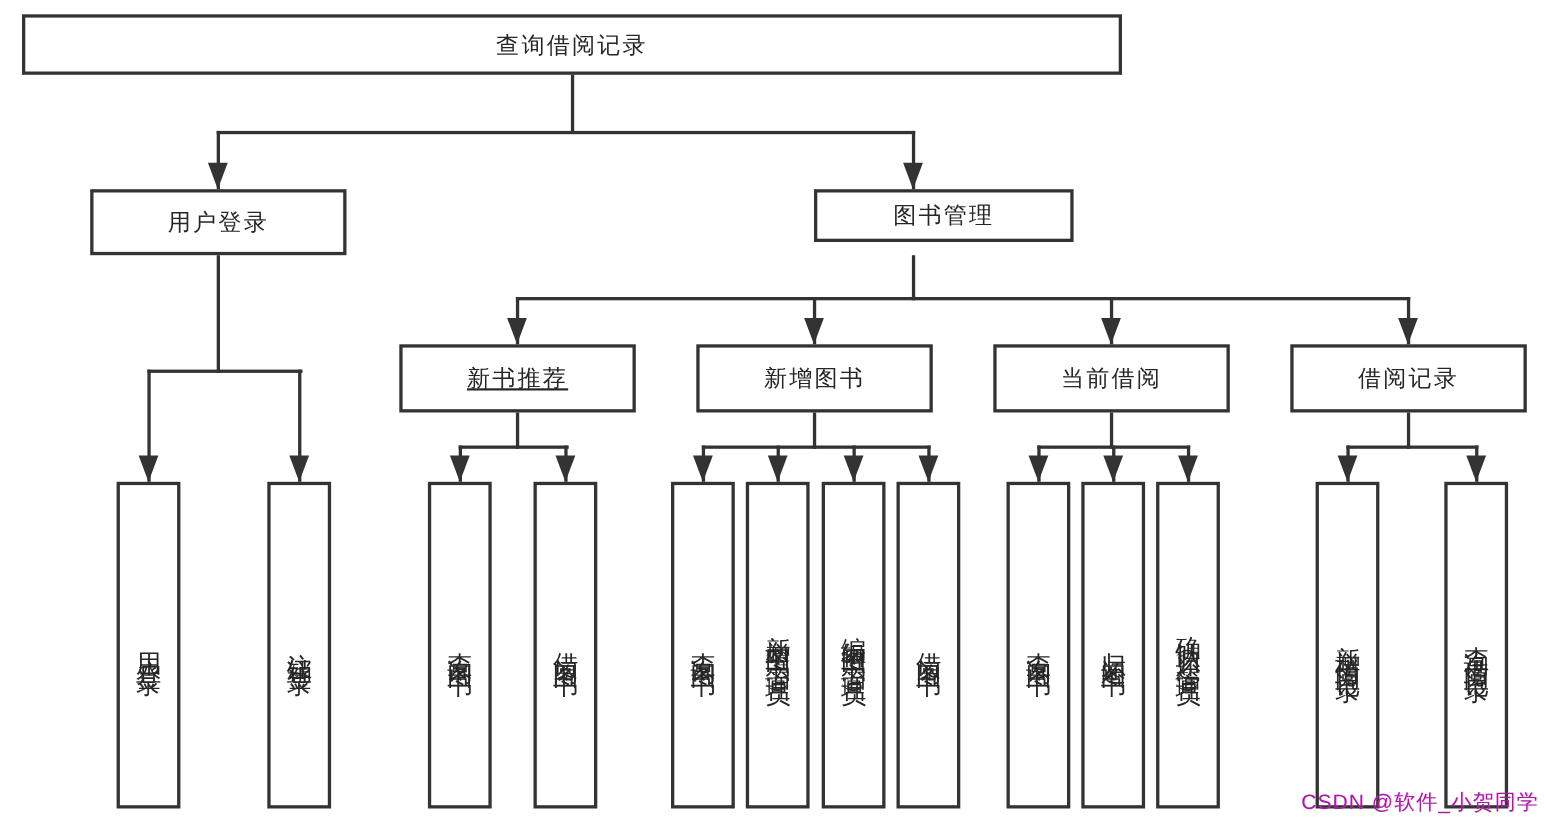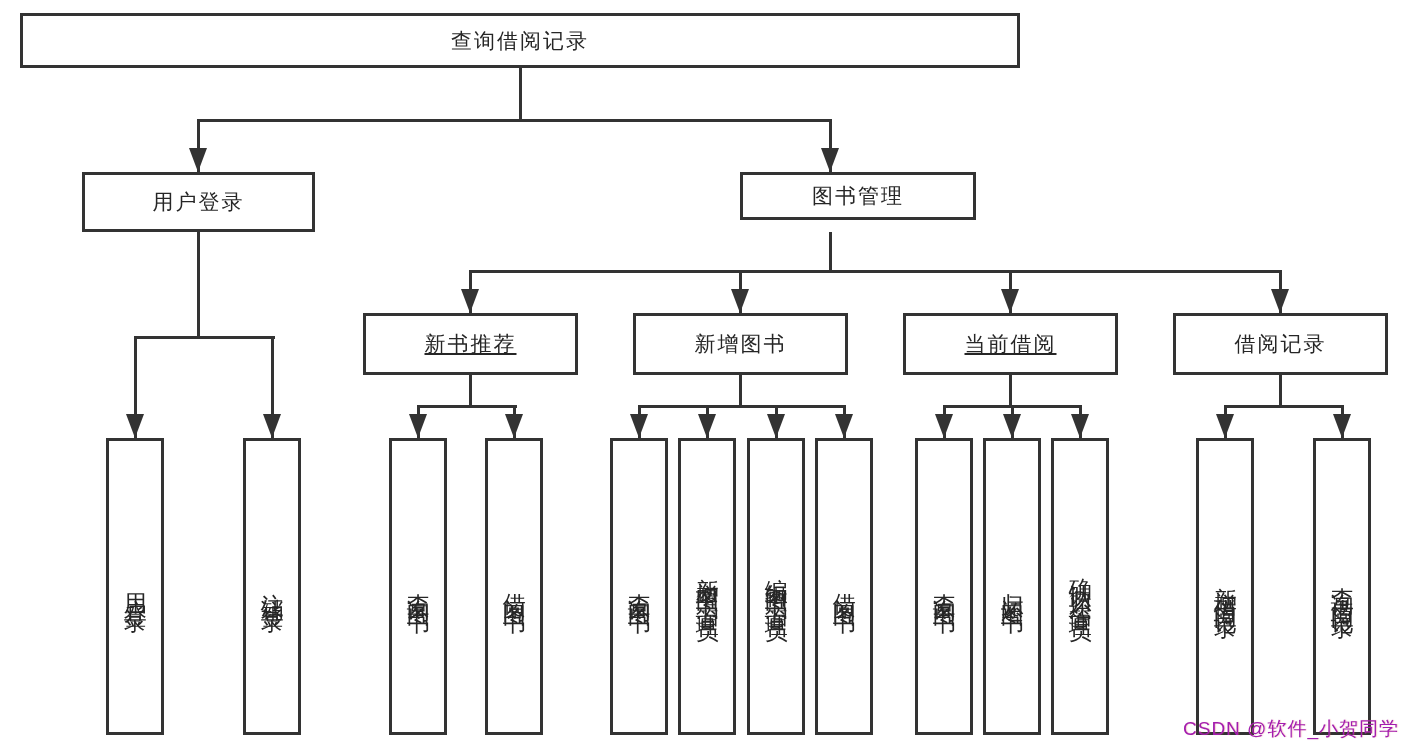--- a/index.html
+++ b/index.html
@@ -93,21 +93,21 @@
   <div class="node" style="left:712px; top:172px; width:236px; height:48px;margin-left:28px;">
     <span class="h-label">图书管理</span>
   </div>
 
   <div class="node" style="left:363px; top:313px; width:215px; height:62px;text-decoration:underline;">
     <span class="h-label">新书推荐</span>
   </div>
   <div class="node" style="left:633px; top:313px; width:215px; height:62px;">
     <span class="h-label">新增图书</span>
   </div>
-  <div class="node" style="left:903px; top:313px; width:215px; height:62px;text-decoration:underline;">
+  <div class="node" style="left:903px; top:313px; width:215px; height:62px;">
     <span class="h-label">当前借阅</span>
   </div>
   <div class="node" style="left:1173px; top:313px; width:215px; height:62px;">
     <span class="h-label">借阅记录</span>
   </div>
 
   <div class="node leaf" style="left:106px; top:438px;">
     <span class="v-label">用户登录</span>
   </div>
   <div class="node leaf" style="left:243px; top:438px;">

